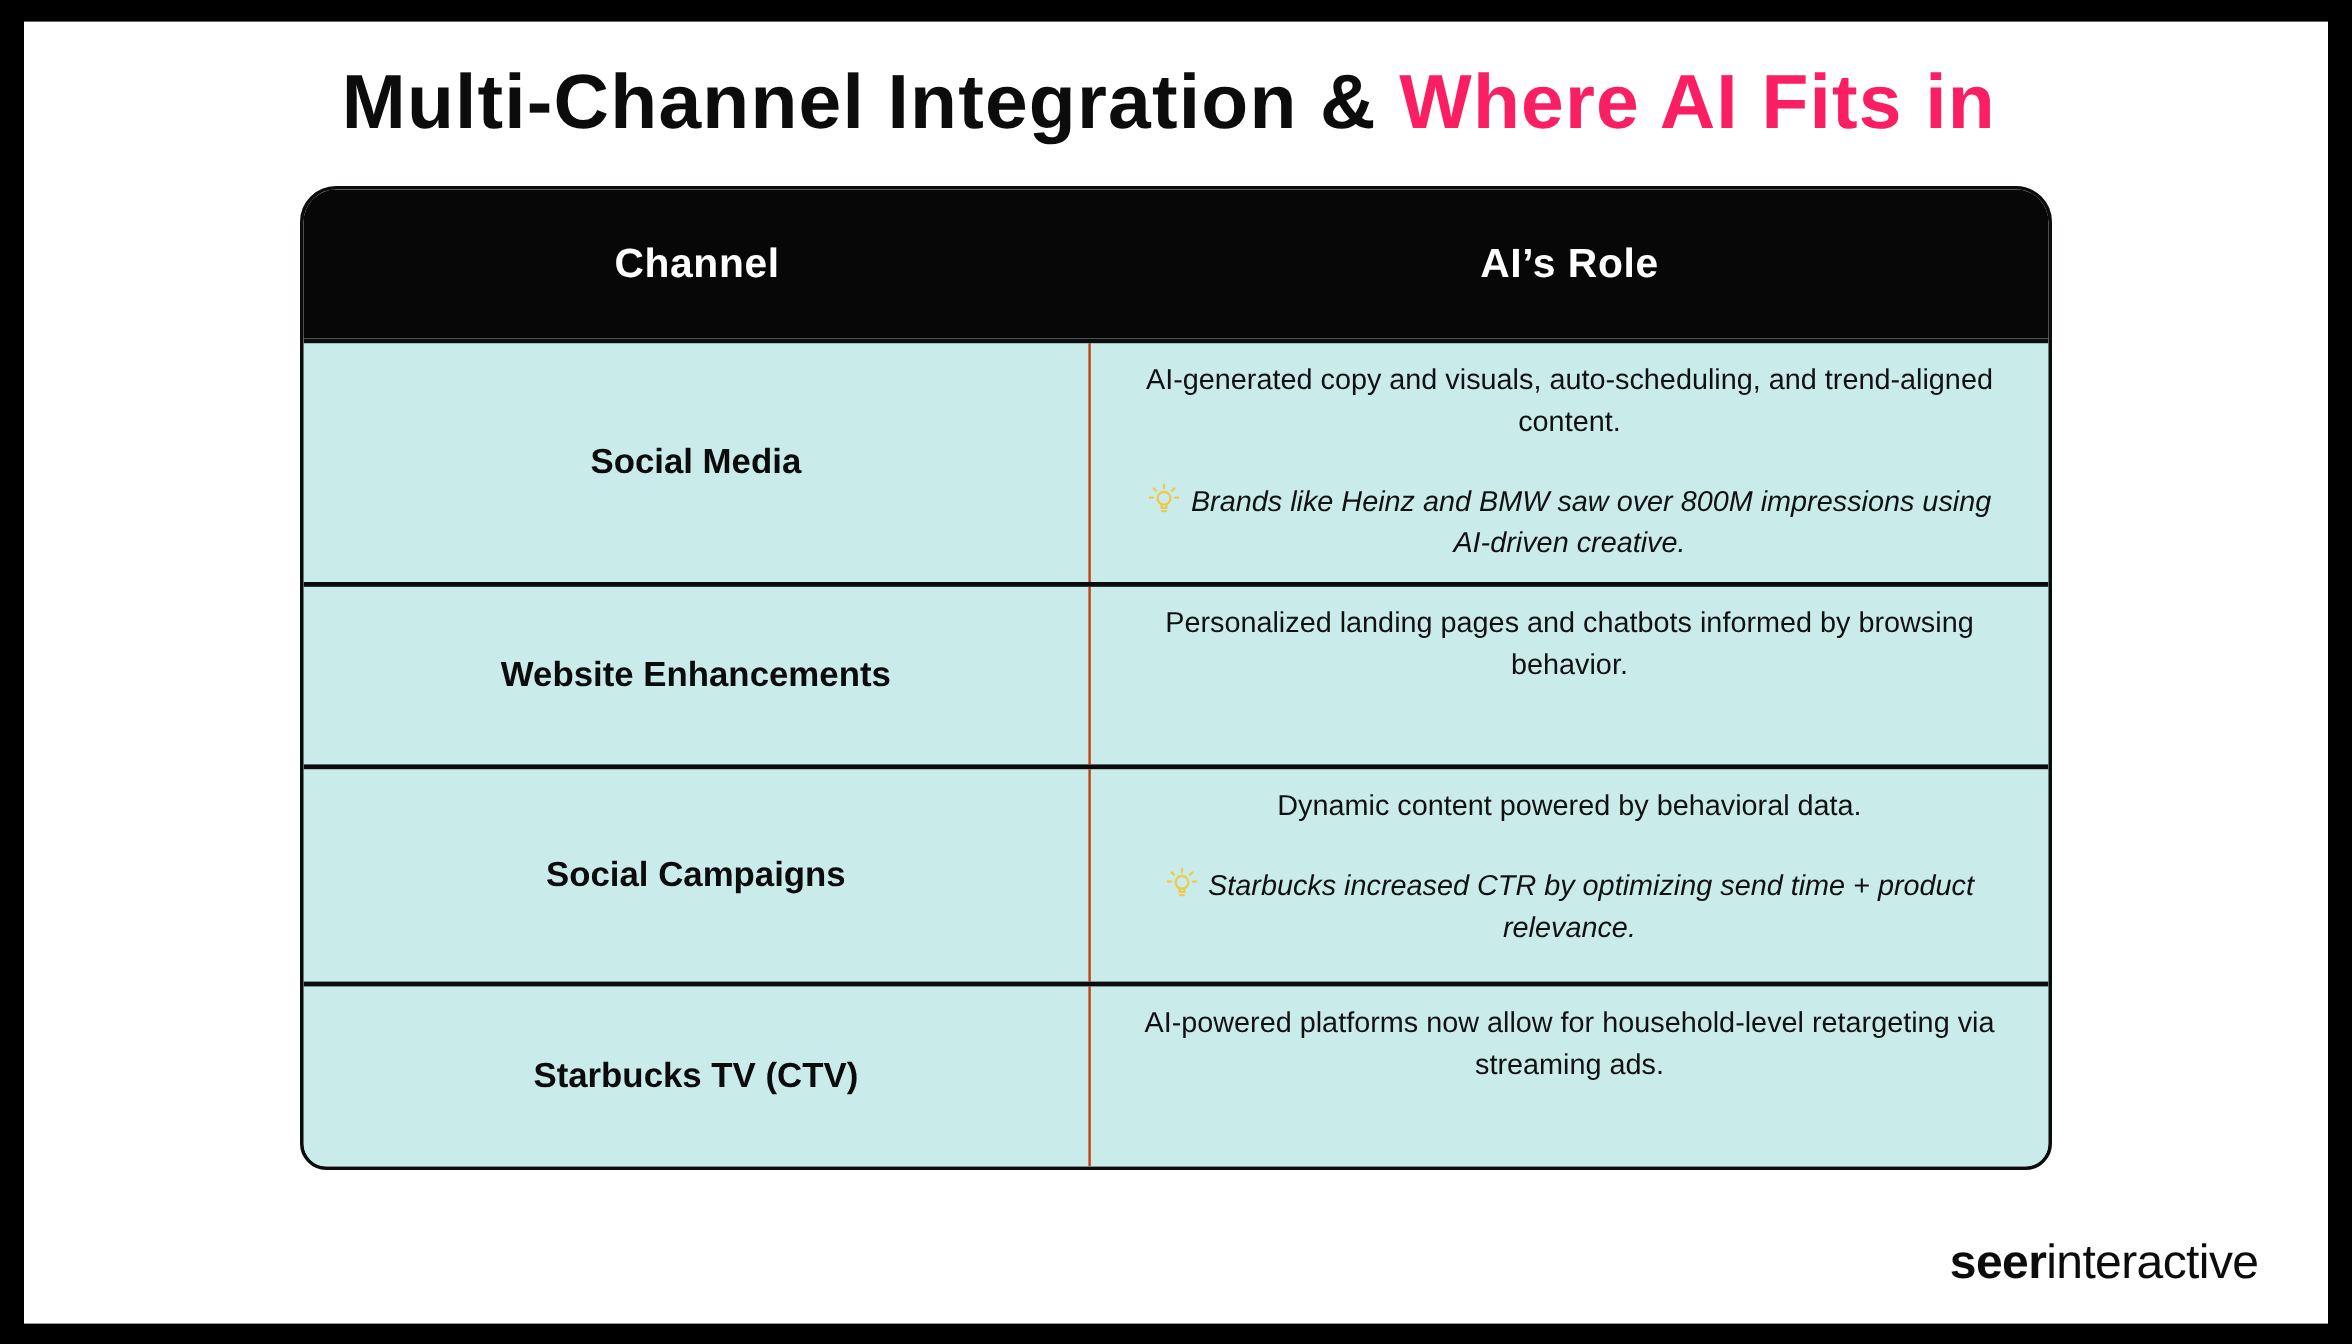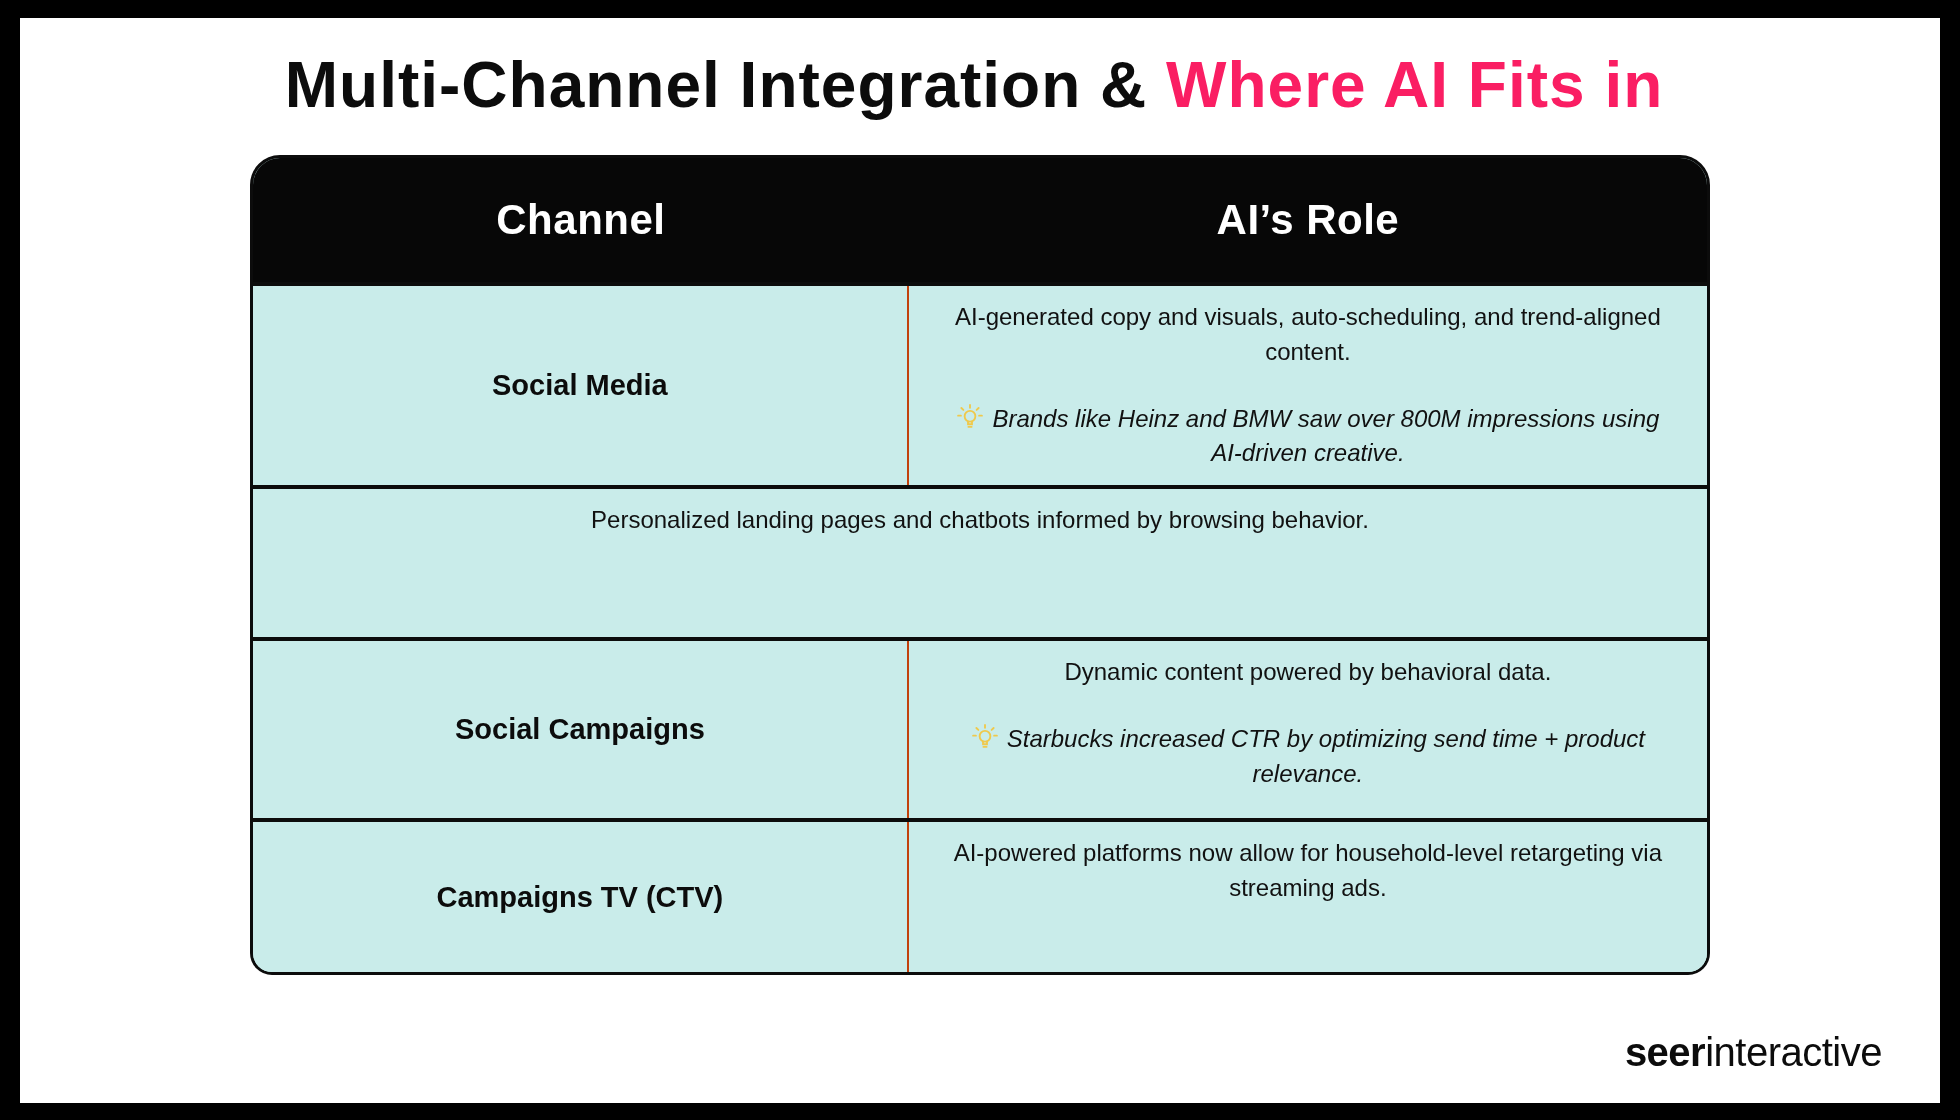--- a/index.html
+++ b/index.html
@@ -43,21 +43,21 @@
     height: 124px;
     flex: 0 0 124px;
     background: #070707;
     display: flex;
     color: #ffffff;
   }
   .th {
     display: flex;
     align-items: center;
     justify-content: center;
-    font-size: 42px;
+    font-size: 34px;
     font-weight: 700;
     letter-spacing: 0.5px;
   }
   .th-channel { width: 45.1%; }
   .th-role { flex: 1; }
   .trow {
     display: flex;
     background: #c9ecea;
     border-top: 4px solid #0c0c0c;
   }
@@ -135,20 +135,21 @@
               <line x1="1.8" y1="10" x2="4.2" y2="10"></line>
               <line x1="19.8" y1="10" x2="22.2" y2="10"></line>
               <circle cx="12" cy="10.5" r="4.6"></circle>
               <path d="M10.3 15 v2.4 h3.4 V15"></path>
               <line x1="10.6" y1="19.6" x2="13.4" y2="19.6"></line>
             </svg><span>Brands like Heinz and BMW saw over 800M impressions using AI-driven creative.</span></div>
       </div>
     </div>
 
     <div class="trow row-short">
+      <div class="cell-channel">Website Enhancements</div>
       <div class="cell-role">
         <div>Personalized landing pages and chatbots informed by browsing behavior.</div>
       </div>
     </div>
 
     <div class="trow row-tall">
       <div class="cell-channel">Social Campaigns</div>
       <div class="cell-role">
         <div>Dynamic content powered by behavioral data.</div>
         <div class="role-note"><svg class="bulb" viewBox="0 0 24 24" fill="none" stroke="#efc94c" stroke-width="1.6" stroke-linecap="round">
@@ -158,21 +159,21 @@
               <line x1="1.8" y1="10" x2="4.2" y2="10"></line>
               <line x1="19.8" y1="10" x2="22.2" y2="10"></line>
               <circle cx="12" cy="10.5" r="4.6"></circle>
               <path d="M10.3 15 v2.4 h3.4 V15"></path>
               <line x1="10.6" y1="19.6" x2="13.4" y2="19.6"></line>
             </svg><span>Starbucks increased CTR by optimizing send time + product relevance.</span></div>
       </div>
     </div>
 
     <div class="trow row-last">
-      <div class="cell-channel">Campaigns TV (CTV)</div>
+      <div class="cell-channel">Starbucks TV (CTV)</div>
       <div class="cell-role">
         <div>AI-powered platforms now allow for household-level retargeting via streaming ads.</div>
       </div>
     </div>
 
   </div>
 
   <div class="seer-logo"><span class="bold">seer</span><span class="light">interactive</span></div>
 
 </div>

